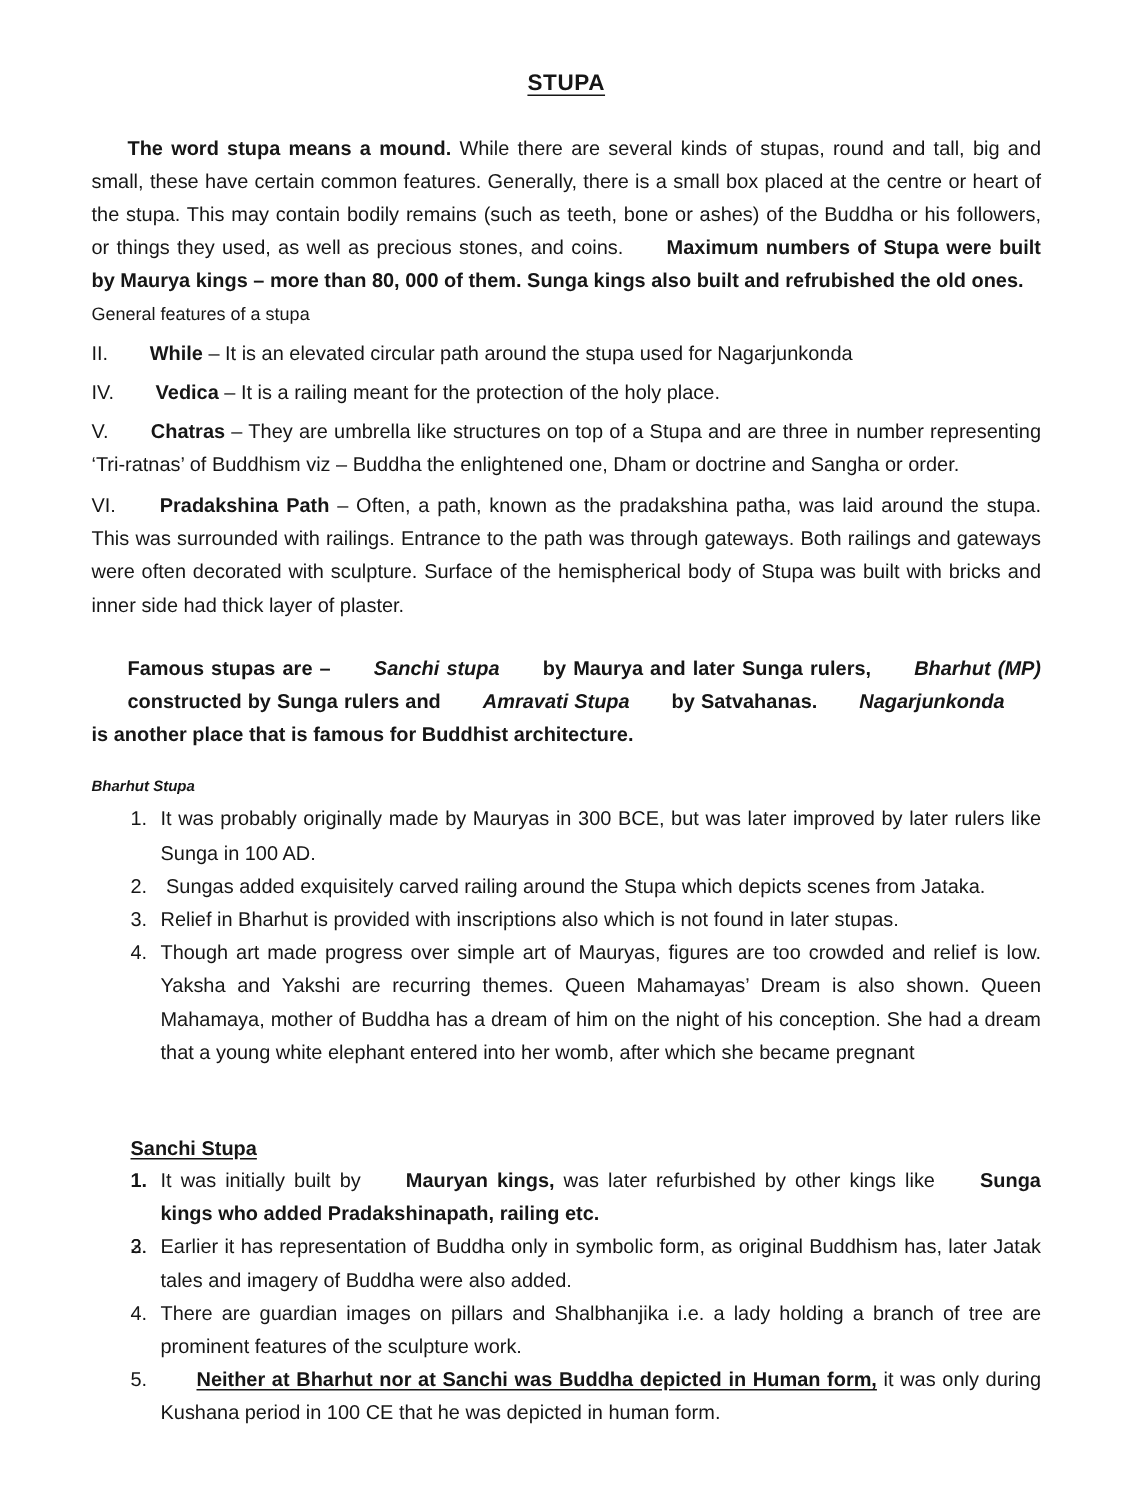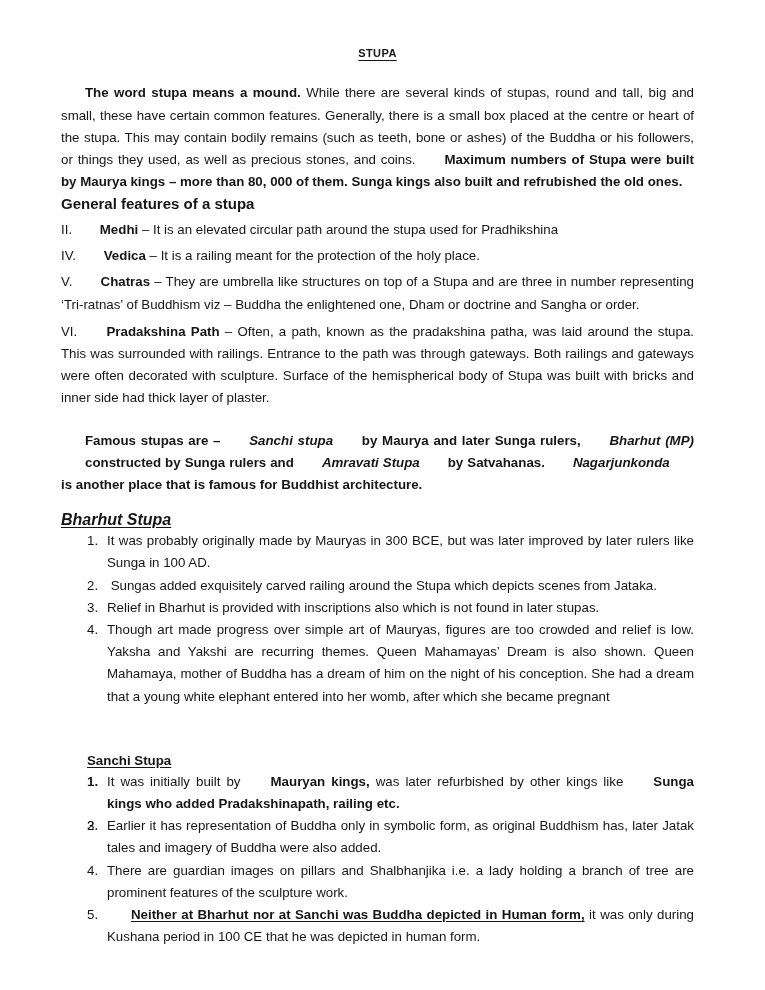--- a/index.html
+++ b/index.html
@@ -18,37 +18,37 @@
     width: 765px;
     height: 990px;
     position: relative;
     background: #ffffff;
     box-sizing: border-box;
     padding: 46px 71px 0 61px;
   }
   .doc-title {
     text-align: center;
     font-weight: bold;
-    font-size: 11px;
+    font-size: 15px;
     text-decoration: underline;
     text-underline-offset: 3px;
     letter-spacing: 0.4px;
     margin: 0 0 22px 0;
     line-height: 1.3;
   }
   p.body-para {
     margin: 0;
     font-size: 13.3px;
     line-height: 22.2px;
     text-align: justify;
     text-justify: inter-word;
   }
   .feat-head {
-    font-weight: bold;
-    font-size: 15px;
+    font-weight: normal;
+    font-size: 12px;
     line-height: 21px;
     margin: 0;
   }
   .roman-item {
     margin: 0;
     font-size: 13.3px;
     line-height: 21px;
     padding-top: 5px;
     text-align: justify;
   }
@@ -57,22 +57,21 @@
   }
   b { font-weight: bold; margin-left: 24px; }
   i { font-style: italic; }
   .u { text-decoration: underline; text-underline-offset: 2px; }
   .spacer-lg { height: 20px; }
   .spacer-md { height: 13px; }
   .spacer-xl { height: 42px; }
   .sec-head {
     font-weight: bold;
     font-style: italic;
-    font-size: 16px;
-    text-decoration: underline;
+    font-size: 10px;
     text-underline-offset: 2px;
     margin: 0;
     line-height: 21px;
   }
   .sec-head-plain {
     font-weight: bold;
     font-style: normal;
     font-size: 13.3px;
     text-decoration: underline;
     text-underline-offset: 2px;
@@ -107,21 +106,21 @@
 
 <div class="page">
 
   <h1 class="doc-title">STUPA</h1>
 
   <p class="body-para"><b>The word stupa means a mound.</b><span> While there are several kinds of stupas, round and tall, big and small, these have certain common features. Generally, there is a small box placed at the centre or heart of the stupa. This may contain bodily remains (such as teeth, bone or ashes) of the Buddha or his followers, or things they used, as well as precious stones, and coins. </span><b>Maximum numbers of Stupa were built by Maurya kings – more than 80, 000 of them. Sunga kings also built and refrubished the old ones.</b></p>
 
   <p class="feat-head">General features of a stupa</p>
 
 
-  <p class="roman-item"><span>II. </span><b>Medhi</b><span> – It is an elevated circular path around the stupa used for Pradhikshina</span></p>
+  <p class="roman-item"><span>II. </span><b>While</b><span> – It is an elevated circular path around the stupa used for Nagarjunkonda</span></p>
 
 
   <p class="roman-item"><span>IV. </span><b>Vedica</b><span> – It is a railing meant for the protection of the holy place.</span></p>
 
   <p class="roman-item multi"><span>V. </span><b>Chatras</b><span> – They are umbrella like structures on top of a Stupa and are three in number representing ‘Tri-ratnas’ of Buddhism viz – Buddha the enlightened one, Dham or doctrine and Sangha or order.</span></p>
 
   <p class="roman-item multi"><span>VI. </span><b>Pradakshina Path</b><span> – Often, a path, known as the pradakshina patha, was laid around the stupa. This was surrounded with railings. Entrance to the path was through gateways. Both railings and gateways were often decorated with sculpture. Surface of the hemispherical body of Stupa was built with bricks and inner side had thick layer of plaster.</span></p>
 
   <div class="spacer-lg"></div>
 

